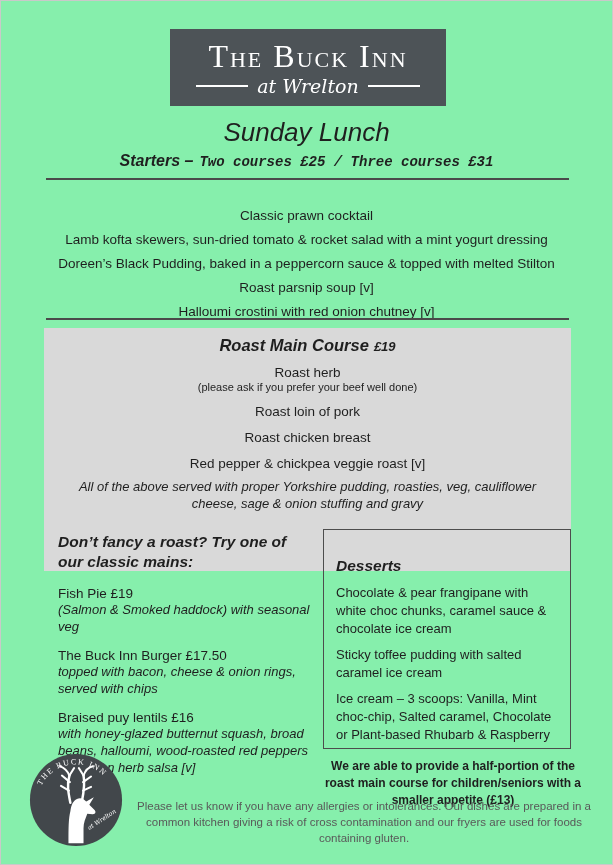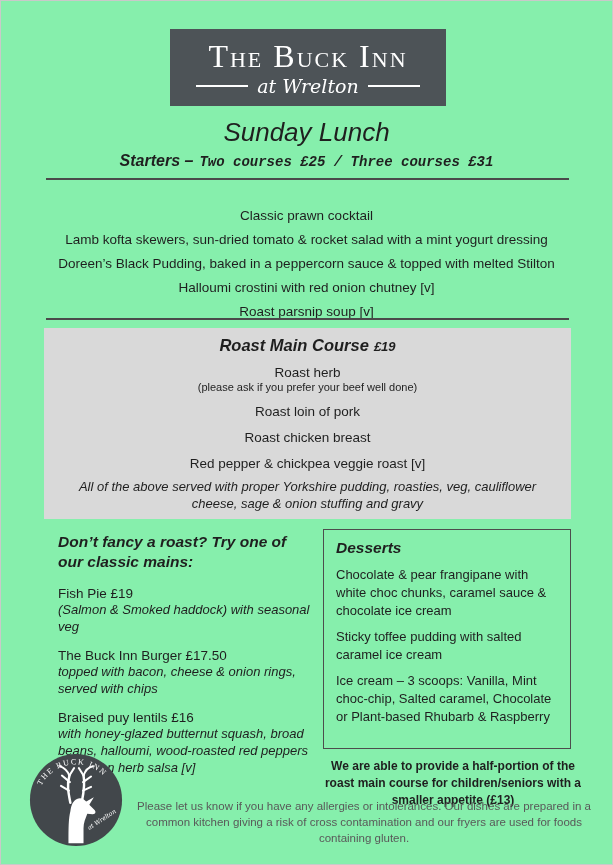--- a/index.html
+++ b/index.html
@@ -37,21 +37,21 @@
   .starters-label { font-size:16px; margin-right:6px; }
   .starters-pricing { font-size:14px;font-family:Liberation Mono, monospace; }
   .rule-h { position:absolute; left:45px; width:523px; height:2px; background:#4a4a4a; }
   .rule-1 { top:177px; }
   .rule-2 { top:317px; }
   
   .starters-list { position:absolute; top:203px; left:0; width:100%; text-align:center; }
   .starters-list .item { font-size:13.5px; line-height:24px; color:#1f1f1f; }
   
   .roast-box {
-    position:absolute; left:43px; top:327px; width:527px; height:191px;
+    position:absolute; left:43px; top:327px; width:527px; height:243px;
     background:#d9d9d9; text-align:center; overflow:hidden; color:#1f1f1f;
   }
   .roast-title { margin-top:8px; font-weight:bold; font-style:italic; font-size:16.5px; }
   .roast-price { font-size:13px; font-weight:bold; font-style:italic; margin-left:5px; }
   .roast-item { font-size:13.5px; }
   .roast-item-1 { margin-top:10px; }
   .roast-note { font-size:11px; margin-top:1px; }
   .roast-item-2 { margin-top:11px; }
   .roast-item-3 { margin-top:11px; }
   .roast-item-4 { margin-top:11px; }
@@ -59,21 +59,21 @@
     margin:8px 28px 0; font-style:italic; font-size:13px; line-height:1.28;
   }
   
   .mains-col { position:absolute; left:57px; top:531px; width:256px; color:#1f1f1f; }
   .mains-heading { font-weight:bold; font-style:italic; font-size:15.5px; line-height:1.32; margin-bottom:13px; }
   .main-item { margin-bottom:13px; }
   .main-name { font-size:13.5px; margin-bottom:1px; }
   .main-desc { font-style:italic; font-size:13px; line-height:1.28; }
   .desserts-box {
     position:absolute; left:322px; top:528px; width:248px; height:220px;
-    border:1px solid #4d4d4d; padding:9px 12px 0; color:#1f1f1f; overflow:hidden;
+    border:1px solid #4d4d4d; padding:27px 12px 0; color:#1f1f1f; overflow:hidden;
   }
   .desserts-heading { font-weight:bold; font-style:italic; font-size:15.5px; margin-bottom:9px; }
   .dessert-item { font-size:13px; line-height:1.38; margin-bottom:8px; }
   
   .half-portion-note {
     position:absolute; left:318px; top:757px; width:268px; text-align:center;
     font-weight:bold; font-size:12px; line-height:1.4; color:#1f1f1f;
   }
   .allergy-note {
     position:absolute; left:128px; top:797px; width:470px; text-align:center;
@@ -101,22 +101,22 @@
   <div class="starters-line">
     <span class="starters-label">Starters –</span><span class="starters-pricing">Two courses £25 / Three courses £31</span>
   </div>
 
   <div class="rule-h rule-1"></div>
 
   <div class="starters-list">
     <div class="item">Classic prawn cocktail</div>
     <div class="item">Lamb kofta skewers, sun-dried tomato &amp; rocket salad with a mint yogurt dressing</div>
     <div class="item">Doreen’s Black Pudding, baked in a peppercorn sauce &amp; topped with melted Stilton</div>
+    <div class="item">Roast parsnip soup [v]</div>
     <div class="item">Halloumi crostini with red onion chutney [v]</div>
-    <div class="item">Roast parsnip soup [v]</div>
   </div>
 
   <div class="rule-h rule-2"></div>
 
   <div class="roast-box">
     <div class="roast-title">
       <span>Roast Main Course</span><span class="roast-price">£19</span>
     </div>
     <div class="roast-item roast-item-1">Roast herb</div>
     <div class="roast-note">(please ask if you prefer your beef well done)</div>

